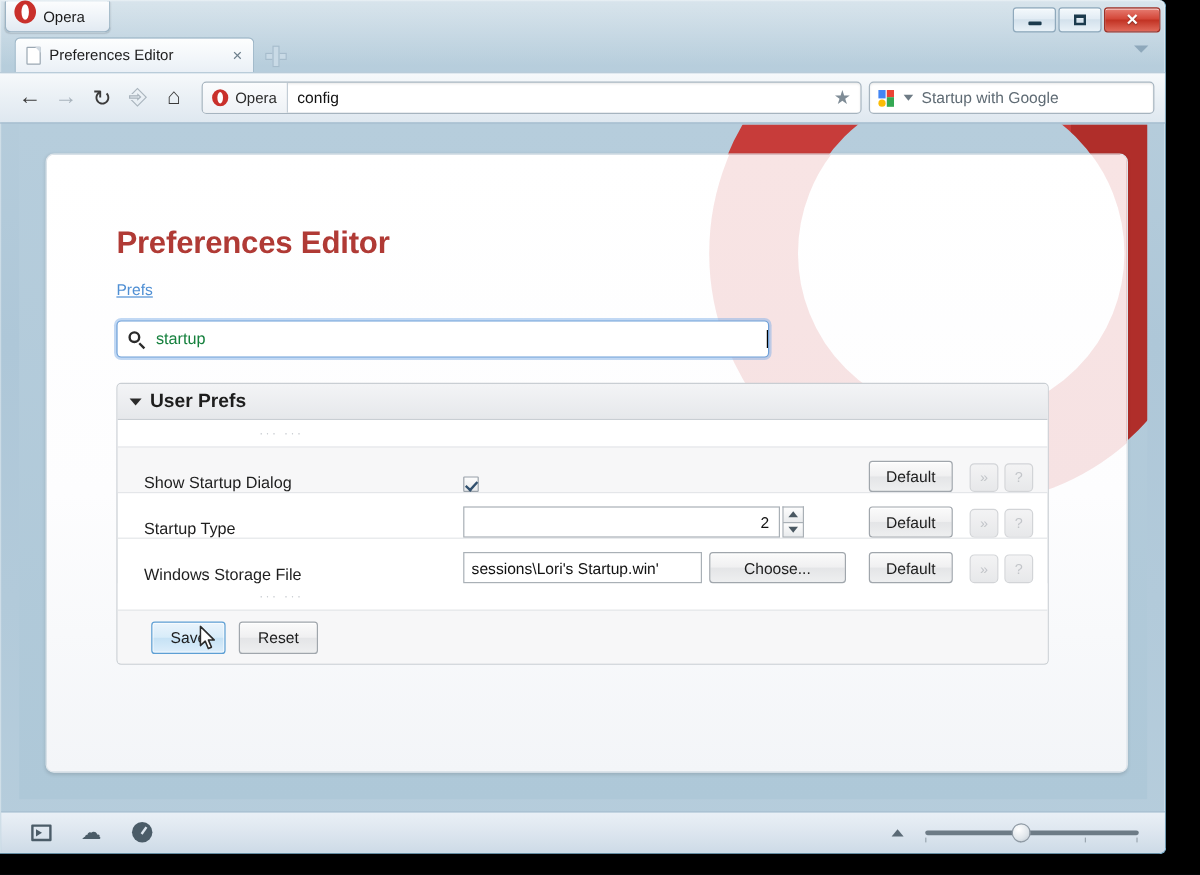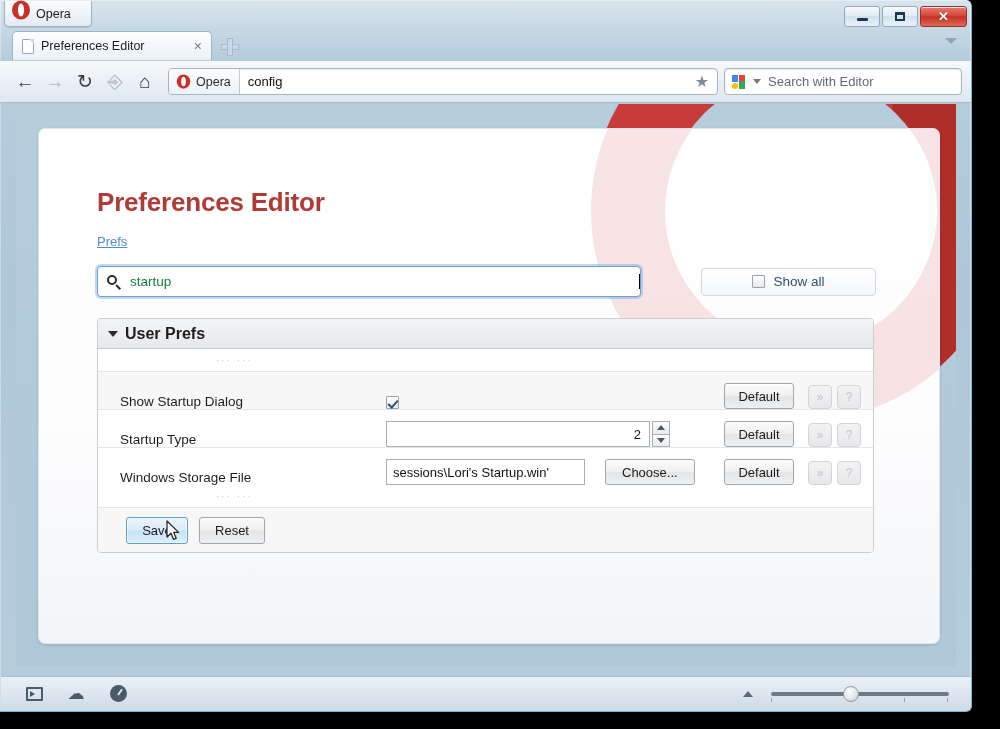--- a/index.html
+++ b/index.html
@@ -380,30 +380,30 @@
     border: 1px solid #a9b0b6;
     display: flex; align-items: center; justify-content: center;
   }
   .spinner .sp:first-child { border-bottom: none; }
   .sp-up, .sp-down { width: 0; height: 0; border-left: 4px solid transparent; border-right: 4px solid transparent; }
   .sp-up { border-bottom: 5px solid #4a5862; }
   .sp-down { border-top: 5px solid #4a5862; }
 
   .std-button {
     height: 26px;
-    padding: 0 16px;
+    padding: 0 28px;
     background: linear-gradient(to bottom, #fbfbfb 0%, #f0f0f1 48%, #e4e5e7 52%, #eeeff0 100%);
     border: 1px solid #a0a6ac;
     border-radius: 3px;
     font-family: "Liberation Sans", sans-serif;
     font-size: 13px; color: #1d1d1d;
     display: flex; align-items: center; justify-content: center;
     box-shadow: inset 0 1px 0 rgba(255,255,255,0.9);
   }
-  #choose-button { margin-left: 20px; }
+  #choose-button { margin-left: 6px; }
 
   .default-button { width: 70px; margin-left: auto; }
   .mini-buttons { display: flex; gap: 5px; margin-left: 14px; margin-right: 12px; }
   .mini-btn {
     width: 24px; height: 24px;
     background: linear-gradient(to bottom, #f3f3f4, #e7e8ea);
     border: 1px solid #d2d4d7;
     border-radius: 4px;
     display: flex; align-items: center; justify-content: center;
     font-size: 12px; color: #c2c5c9;
@@ -551,21 +551,21 @@
     </div>
 
     <div id="search-wrap">
       <span id="google-icon">
         <i style="left:1px;top:1px;width:6px;height:7px;background:#4285f4;"></i>
         <i style="left:8px;top:1px;width:6px;height:6px;background:#ea4335;"></i>
         <i style="left:8px;top:7px;width:6px;height:8px;background:#34a853;"></i>
         <i style="left:1px;top:9px;width:6px;height:6px;border-radius:50%;background:#fbbc05;"></i>
       </span>
       <span id="search-caret"></span>
-      <span id="search-placeholder">Search with Editor</span>
+      <span id="search-placeholder">Startup with Google</span>
     </div>
   </div>
 
   <div id="viewport">
     <div id="opera-watermark"></div>
     <div id="opera-watermark-shade"></div>
 
     <div id="page-card">
       <div id="page-card-watermark"></div>
 
@@ -574,24 +574,20 @@
         <a id="help-link" href="#">Prefs</a>
 
         <div id="prefs-search-row">
           <div id="prefs-search-box">
             <span id="magnifier">
               <span class="mg-circle"></span>
                 <span class="mg-handle"></span>
             </span>
             <input id="prefs-search-input" type="text" value="startup" style="">
             <span id="text-caret"></span>
-          </div>
-          <div id="show-all-button">
-            <span class="checkbox-ui"></span>
-            <span class="label">Show all</span>
           </div>
         </div>
 
         <div id="prefs-panel">
           <div id="prefs-panel-header">
             <span id="collapse-triangle"></span>
             <span id="prefs-panel-title">User Prefs</span>
           </div>
 
           <div class="ellipsis-row">···  ···</div>

